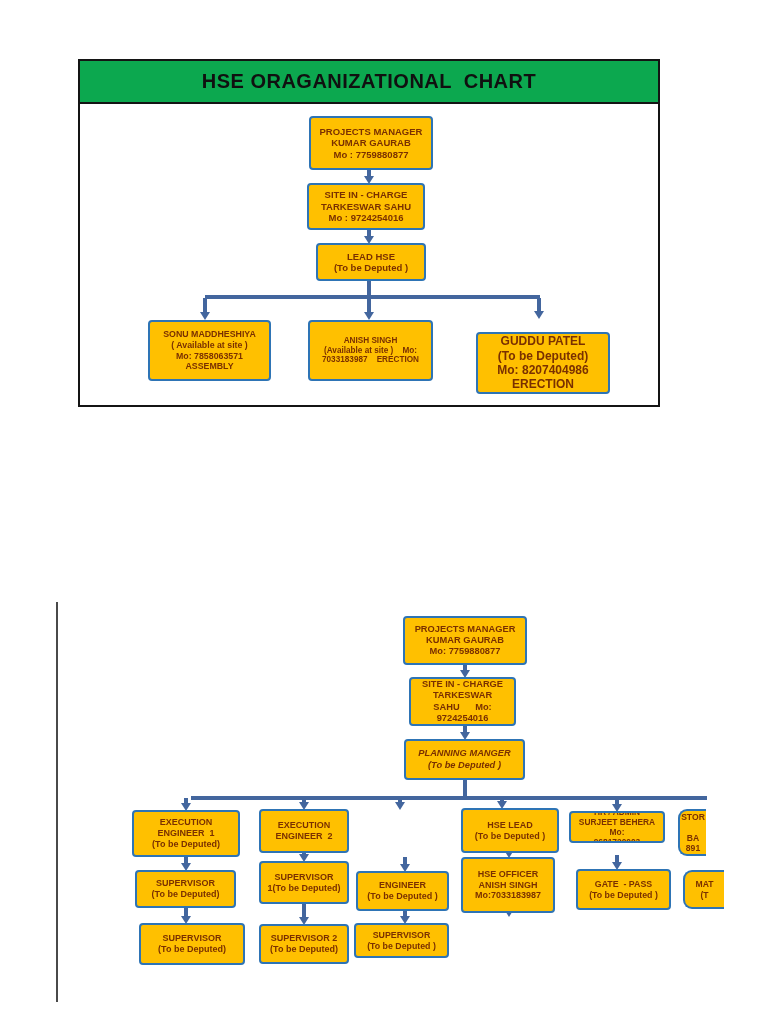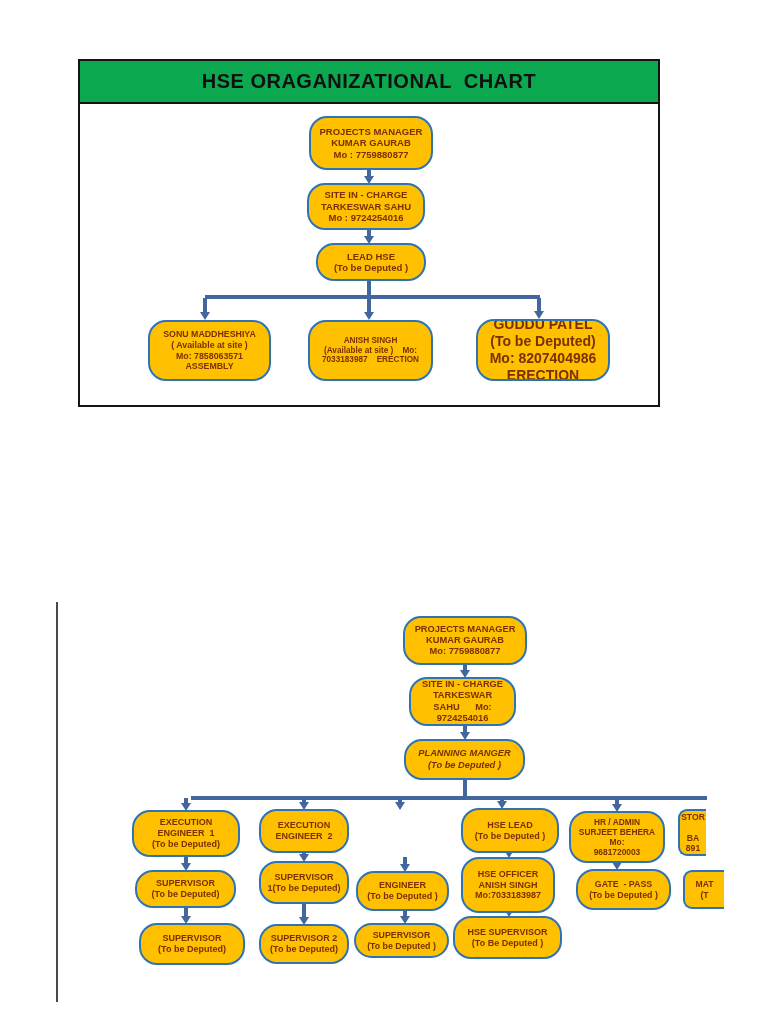--- a/index.html
+++ b/index.html
@@ -9,21 +9,21 @@
     --line:#43669E;
     --green:#0CA84F;
     --frame:#141414;
   }
   html,body{margin:0;padding:0;background:#ffffff;}
   body{font-family:"Liberation Sans",sans-serif;}
   .page{position:relative;width:768px;height:1024px;background:#ffffff;overflow:hidden;margin:12px;}
   .frame{position:absolute;left:66px;top:47px;width:582px;height:348px;border:2px solid var(--frame);box-sizing:border-box;background:#ffffff;}
   .frame-header{position:absolute;left:0;top:0;right:0;height:41px;background:var(--green);border-bottom:2px solid var(--frame);display:flex;align-items:center;justify-content:center;font-weight:bold;font-size:20px;color:#101010;white-space:pre;letter-spacing:0.5px;}
   .vgray{position:absolute;left:44px;top:590px;width:2px;height:400px;background:#4a4a4a;}
-  .node{position:absolute;box-sizing:border-box;background:var(--fill);border:2.5px solid var(--nborder);border-radius:18px;color:var(--ntext);font-weight:bold;display:flex;align-items:center;justify-content:center;text-align:center;white-space:pre;line-height:1.2;overflow:hidden;}
+  .node{position:absolute;box-sizing:border-box;background:var(--fill);border:2.5px solid var(--nborder);border-radius:4px;color:var(--ntext);font-weight:bold;display:flex;align-items:center;justify-content:center;text-align:center;white-space:pre;line-height:1.2;overflow:hidden;}
   .node.cut{border-right:none;border-radius:9px 0 0 9px;}
   .cline{position:absolute;background:var(--line);}
   .ahead{position:absolute;width:0;height:0;border-left:5.5px solid transparent;border-right:5.5px solid transparent;border-top:8px solid var(--line);}
   #chart-layer{position:absolute;left:0;top:0;width:768px;height:1024px;}
 </style>
 </head>
 <body>
 
 <div class="page">
   <div class="frame">
@@ -51,21 +51,21 @@
 Mo : 9724254016</div>
       <div class="node" style="left: 304px; top: 231px; width: 110px; height: 38px; font-size: 9.5px;">LEAD HSE
 (To be Deputed )</div>
       <div class="node" style="left: 136px; top: 308px; width: 123px; height: 61px; font-size: 8.8px;">SONU MADDHESHIYA
 ( Available at site )
 Mo: 7858063571
 ASSEMBLY</div>
       <div class="node" style="left: 296px; top: 308px; width: 125px; height: 61px; font-size: 8.2px;">ANISH SINGH
 (Available at site )    Mo:
 7033183987    ERECTION</div>
-      <div class="node" style="left: 464px; top: 307px; width: 134px; height: 62px; font-size: 14px;">GUDDU PATEL
+      <div class="node" style="left: 464px; top: 320px; width: 134px; height: 62px; font-size: 12px;">GUDDU PATEL
 (To be Deputed)
 Mo: 8207404986
 ERECTION</div>
       <div class="cline" style="left: 179px; top: 784px; width: 516px; height: 3.5px;"></div>
       <div class="cline" style="left: 451px; top: 768px; width: 4px; height: 18px;"></div>
       <div class="cline" style="left: 451px; top: 653px; width: 4px; height: 6px;"></div>
       <div class="ahead" style="left: 447.5px; top: 658px;"></div>
       <div class="cline" style="left: 451px; top: 714px; width: 4px; height: 7px;"></div>
       <div class="ahead" style="left: 447.5px; top: 720px;"></div>
       <div class="cline" style="left: 172px; top: 786px; width: 4px; height: 6px;"></div>
@@ -118,23 +118,21 @@
 (To be Deputed)</div>
       <div class="node" style="left: 344px; top: 859px; width: 93px; height: 40px; font-size: 9px;">ENGINEER
 (To be Deputed )</div>
       <div class="node" style="left: 342px; top: 911px; width: 95px; height: 35px; font-size: 8.8px;">SUPERVISOR
 (To be Deputed )</div>
       <div class="node" style="left: 449px; top: 796px; width: 98px; height: 45px; font-size: 9px;">HSE LEAD
 (To be Deputed )</div>
       <div class="node" style="left: 449px; top: 845px; width: 94px; height: 56px; font-size: 9px;">HSE OFFICER
 ANISH SINGH
 Mo:7033183987</div>
-      <div class="node" style="left: 441px; top: 904px; width: 109px; height: 43px; font-size: 9px;">HSE SUPERVISOR
-(To Be Deputed )</div>
-      <div class="node" style="left: 557px; top: 799px; width: 96px; height: 52px; font-size: 8.4px;">HR / ADMIN
+      <div class="node" style="left: 557px; top: 799px; width: 96px; height: 32px; font-size: 8.4px;">HR / ADMIN
 SURJEET BEHERA
 Mo:
 9681720003</div>
       <div class="node" style="left: 564px; top: 857px; width: 95px; height: 41px; font-size: 8.8px;">GATE  - PASS
 (To be Deputed )</div>
       <div class="node cut" style="left: 666px; top: 797px; width: 28px; height: 47px; font-size: 8.6px;">STOR
 
 BA
 891</div>
       <div class="node cut" style="left: 671px; top: 858px; width: 41px; height: 39px; font-size: 8.6px;">MAT

